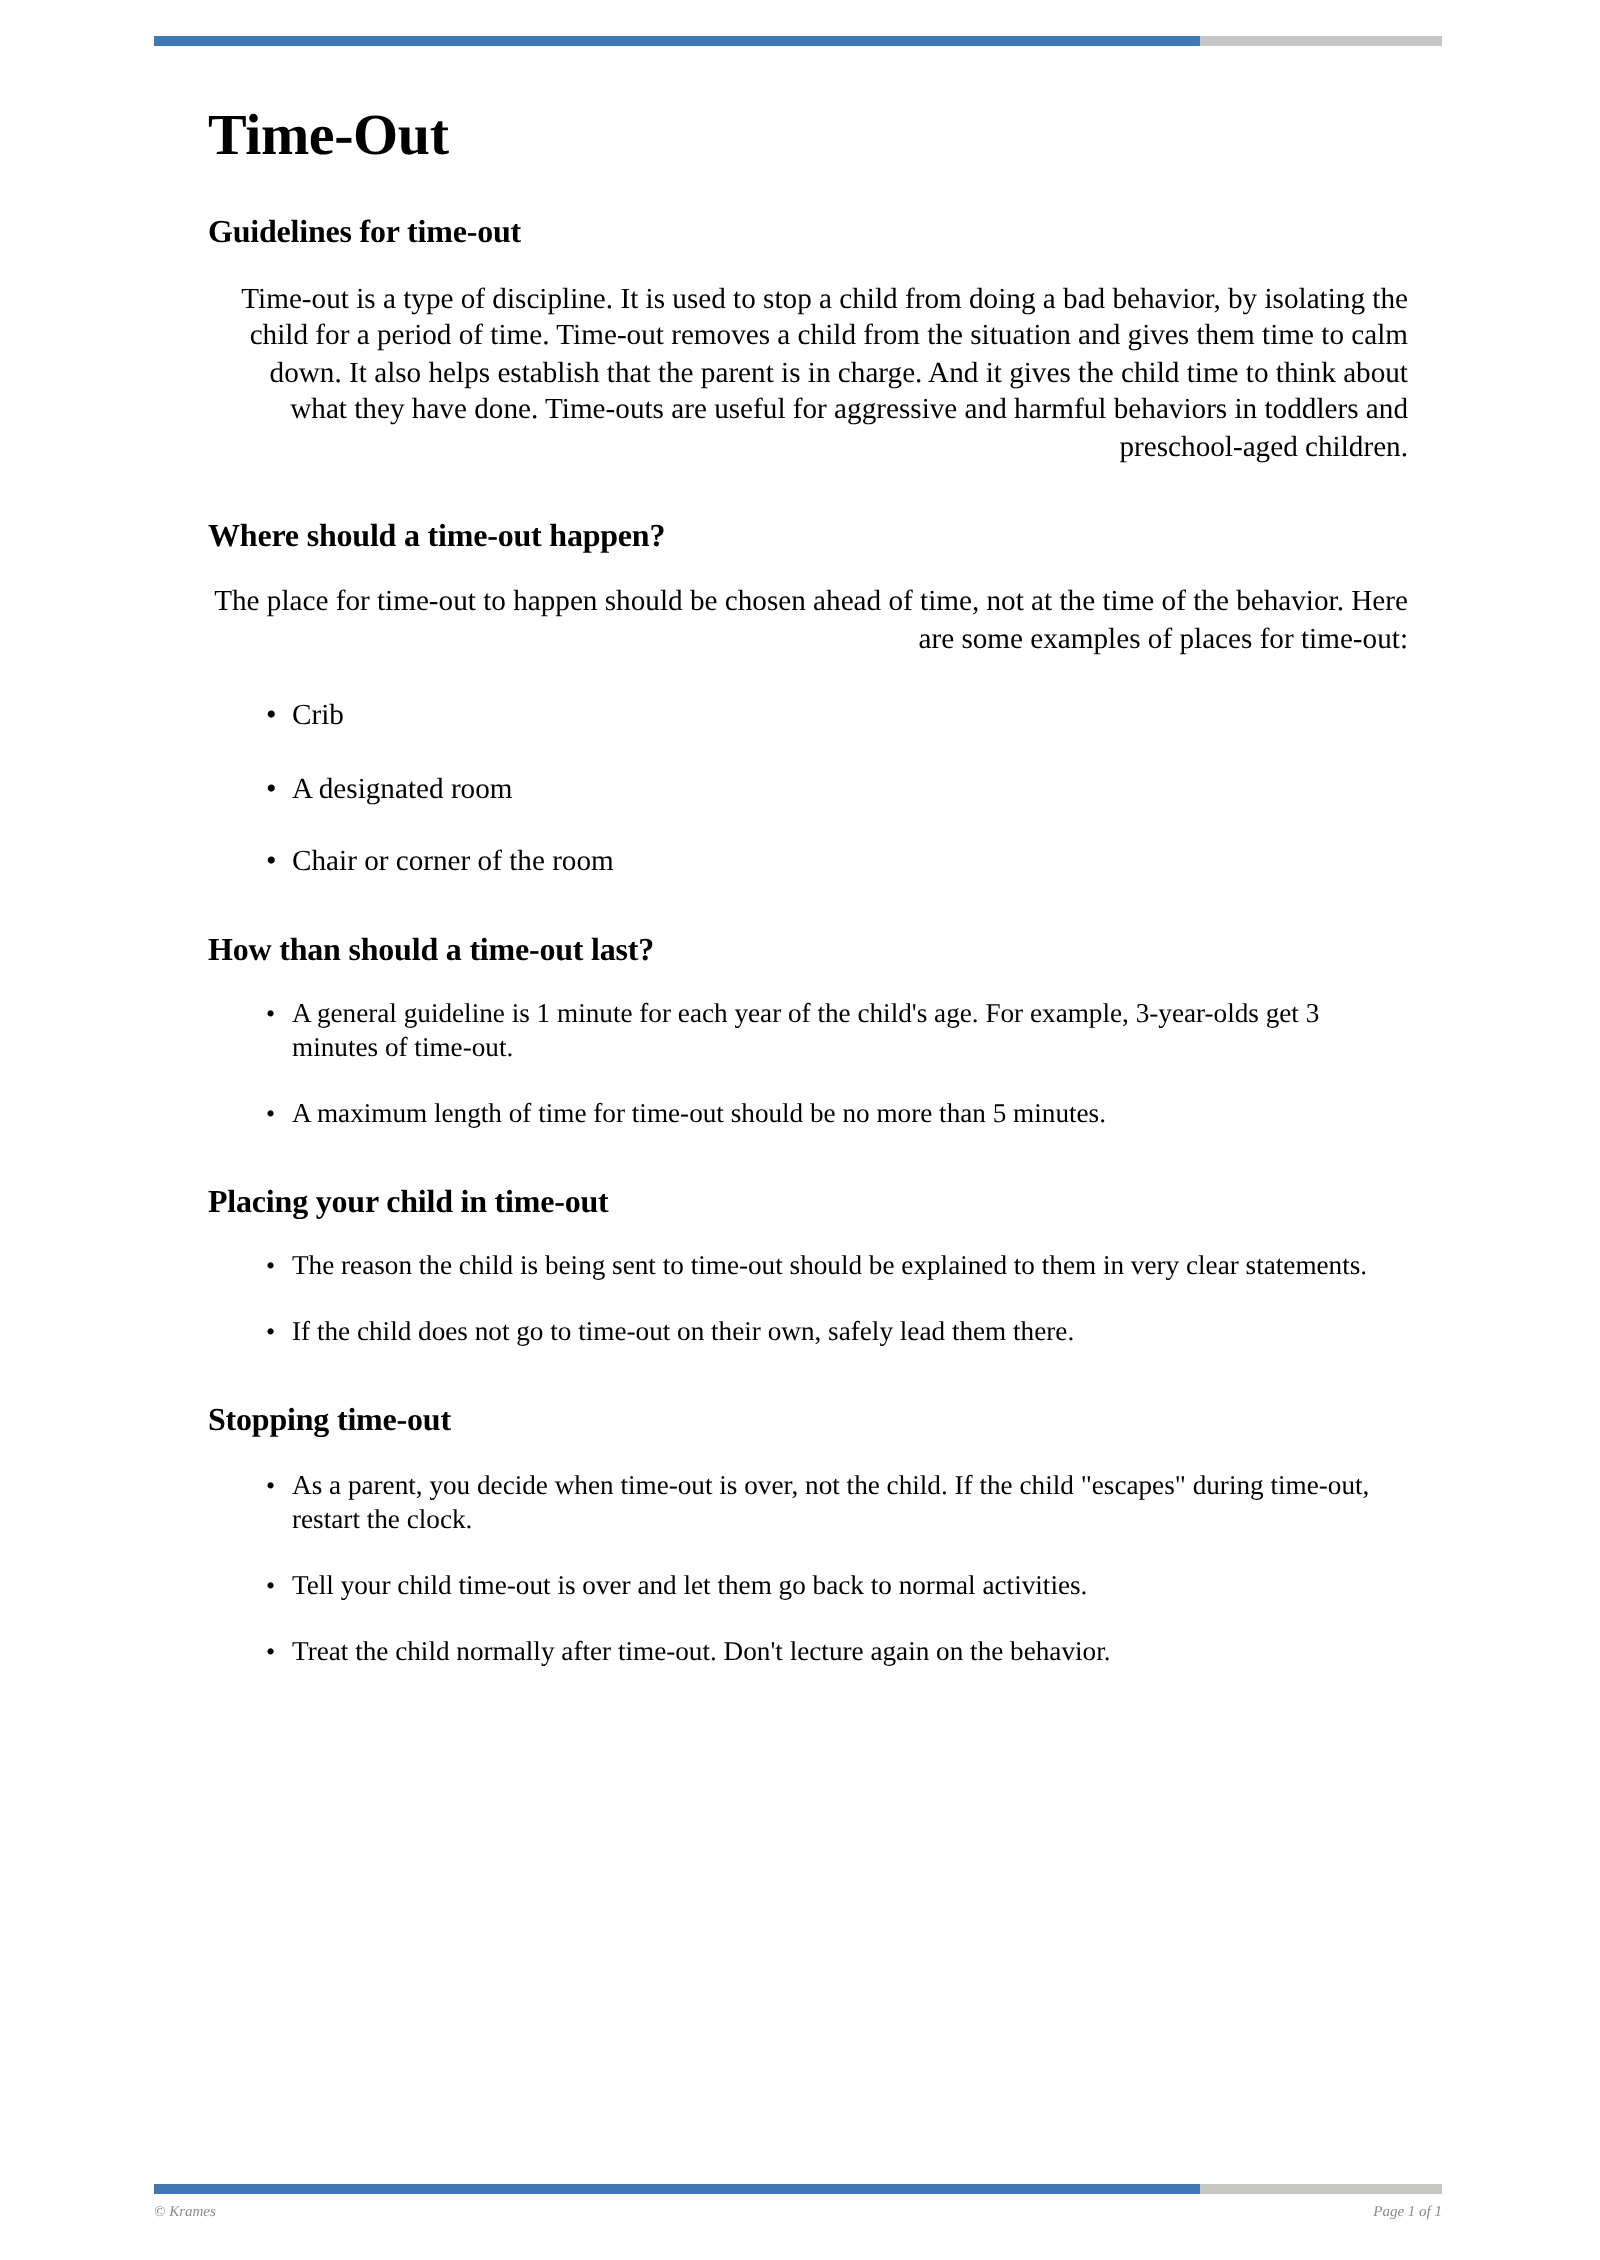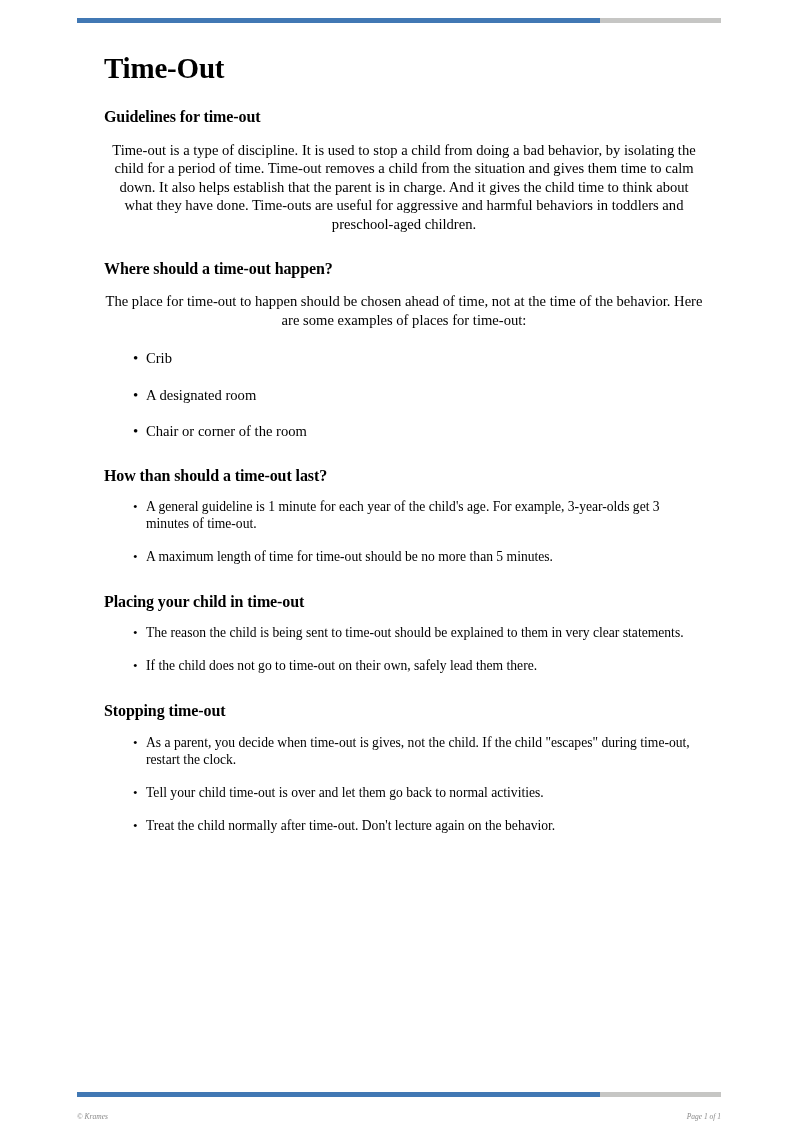--- a/index.html
+++ b/index.html
@@ -66,21 +66,21 @@
     font-weight: bold;
     line-height: 1.2;
     margin: 0 0 14px 0;
     letter-spacing: -0.1px;
   }
 
   p.body-text {
     font-size: 14.6px;
     line-height: 1.27;
     margin: 0 0 0 0;
-    text-align: center;
+    text-align: right;
   }
 
   ul.bullets {
     list-style: none;
     margin: 0;
     padding: 0;
   }
   ul.bullets > li {
     position: relative;
     padding-left: 42px;
@@ -120,21 +120,20 @@
     left: 77px;
     top: 1101px;
     width: 644px;
     display: flex;
     justify-content: space-between;
     align-items: center;
     font-size: 7.5px;
     font-style: italic;
     color: #8a8a8a;
     font-family: "Liberation Serif", "DejaVu Serif", serif;
-    margin-top: 11px;
   }
   .footer .copyright { white-space: nowrap; }
   .footer .page-num { white-space: nowrap; }
 </style>
 </head>
 <body>
 
 <div class="page">
 
   <div class="rule" id="header-rule">
@@ -173,21 +172,21 @@
     <h2 class="section-heading">Placing your child in time-out</h2>
     <ul class="bullets size-sm">
       <li>The reason the child is being sent to time-out should be explained to them in very clear statements.</li>
       <li>If the child does not go to time-out on their own, safely lead them there.</li>
     </ul>
 
     <div class="gap-before-heading"></div>
 
     <h2 class="section-heading">Stopping time-out</h2>
     <ul class="bullets size-sm">
-      <li>As a parent, you decide when time-out is gives, not the child. If the child "escapes" during time-out, restart the clock.</li>
+      <li>As a parent, you decide when time-out is over, not the child. If the child "escapes" during time-out, restart the clock.</li>
       <li>Tell your child time-out is over and let them go back to normal activities.</li>
       <li>Treat the child normally after time-out. Don't lecture again on the behavior.</li>
     </ul>
 
   </div>
 
   <div class="rule" id="footer-rule">
     <div class="seg-blue"></div>
     <div class="seg-gray"></div>
   </div>

